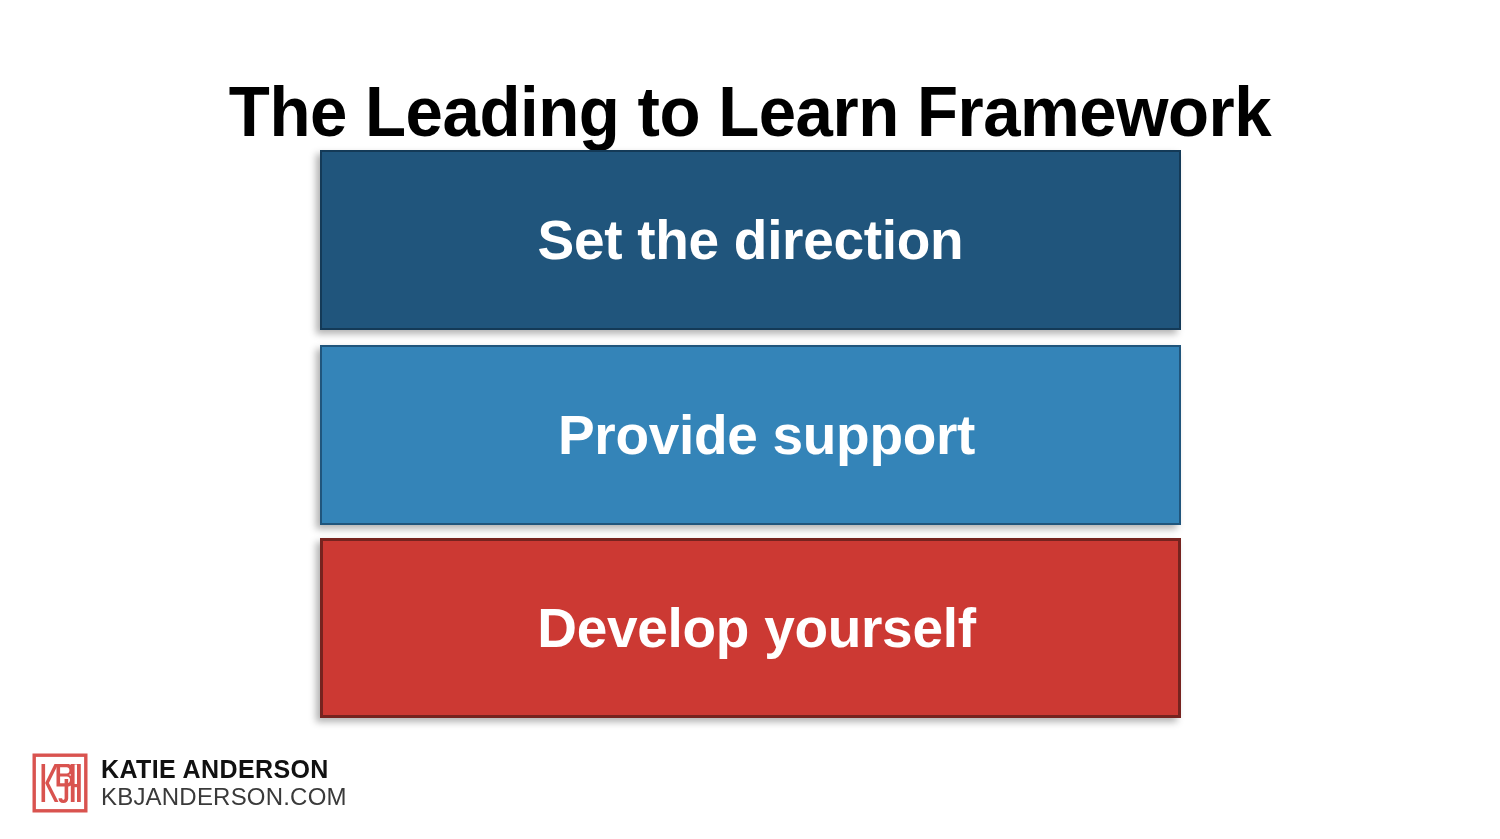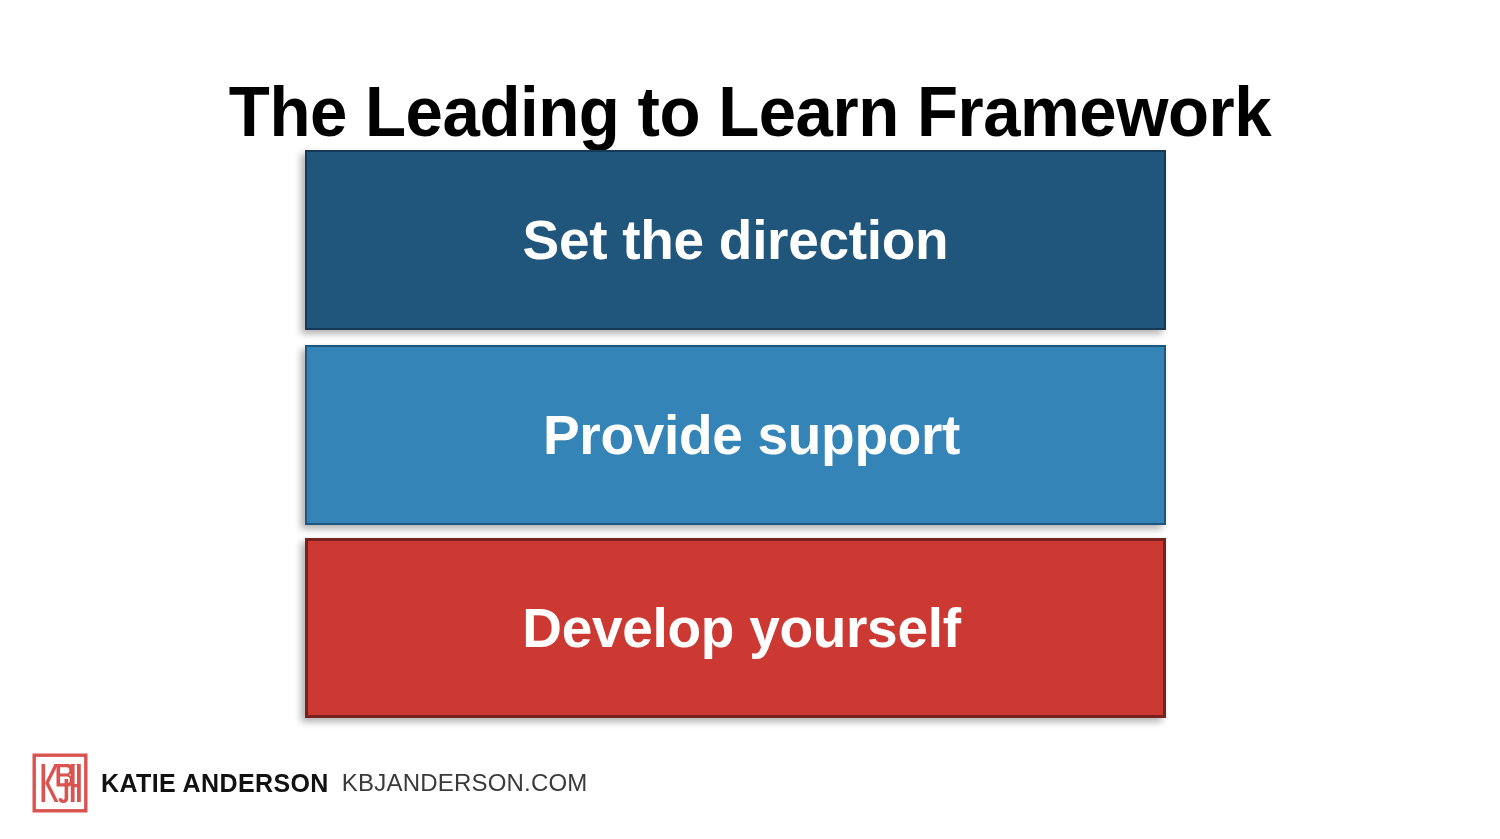--- a/index.html
+++ b/index.html
@@ -32,21 +32,21 @@
     letter-spacing: -0.5px;
     color: #000000;
     white-space: nowrap;
     transform: scaleX(0.96);
     transform-origin: 50% 50%;
   }
 
   
   #framework-stack {
     position: absolute;
-    left: 305px;
+    left: 320px;
     top: 150px;
     width: 861px;
     height: 568px;
   }
 
   .framework-bar {
     position: absolute;
     left: 0;
     width: 861px;
     box-sizing: border-box;
@@ -102,21 +102,21 @@
 
   #logo-mark {
     width: 56px;
     height: 60px;
     flex: 0 0 auto;
     display: block;
   }
 
   #logo-text {
     display: flex;
-    flex-direction: row;
+    flex-direction: column;
     justify-content: center;
     gap: 1px;
   }
 
   #logo-name {
     font-family: "Liberation Sans", "DejaVu Sans", sans-serif;
     font-size: 25px;
     line-height: 27px;
     font-weight: 700;
     color: #111111;
@@ -125,21 +125,20 @@
   }
 
   #logo-url {
     font-family: "Liberation Sans", "DejaVu Sans", sans-serif;
     font-size: 24px;
     line-height: 26px;
     font-weight: 400;
     color: #3A3A3A;
     letter-spacing: 0.2px;
     white-space: nowrap;
-    margin-left: 12px;
   }
 </style>
 </head>
 <body>
 
 <div id="slide">
 
   <h1 id="slide-title">The Leading to Learn Framework</h1>
 
   <div id="framework-stack">

